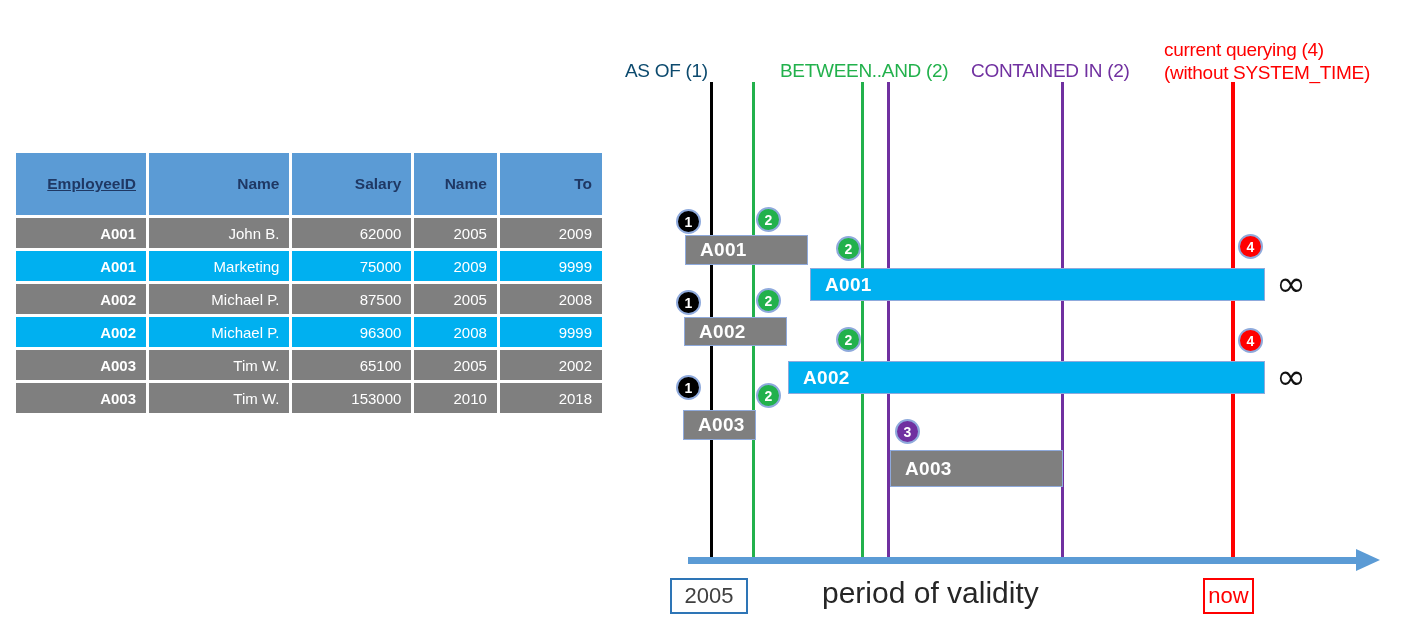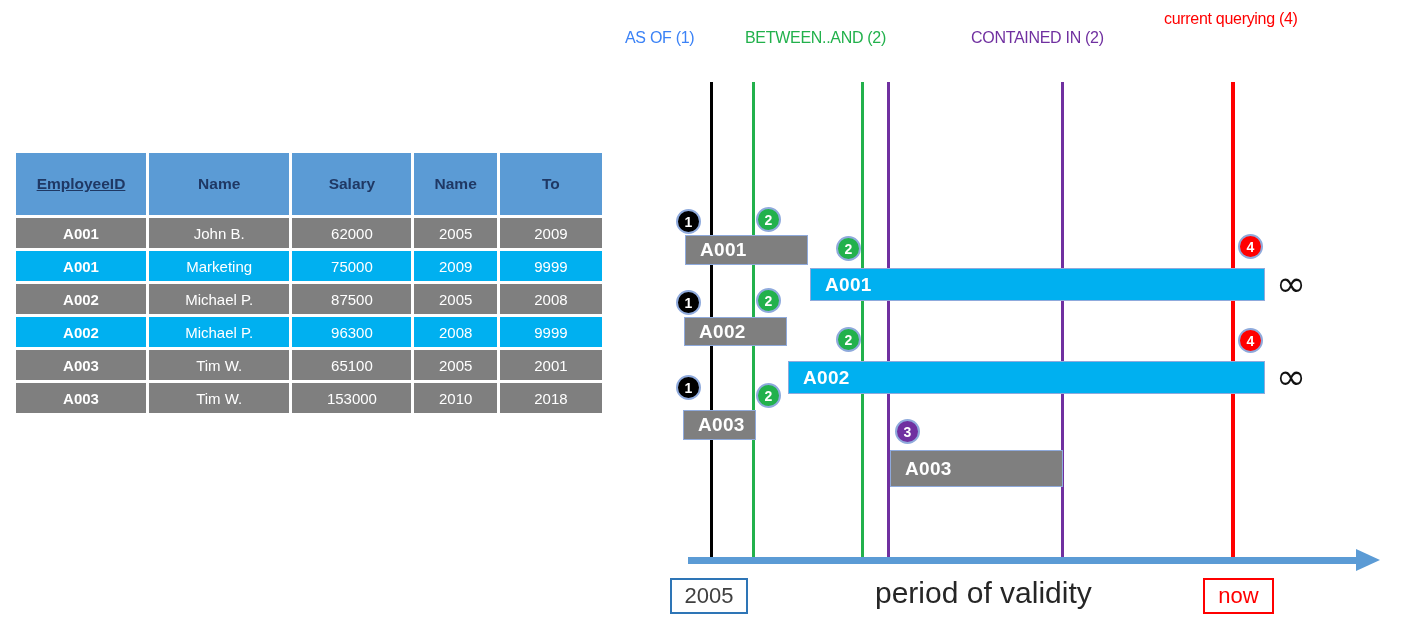--- a/index.html
+++ b/index.html
@@ -6,21 +6,21 @@
   body{
     width:1428px;height:637px;background:#ffffff;
     font-family:"Liberation Sans", sans-serif;
     overflow:hidden;position:relative;
   }
   .stage{position:absolute;left:0;top:0;width:1428px;height:637px;}
 
   
   .tbl{position:absolute;left:13px;top:150px;width:592px;border-collapse:separate;border-spacing:3px 3px;}
   .tbl td,.tbl th{
-    padding:0 10px;height:30px;font-size:15px;text-align:center;vertical-align:middle;
+    padding:0 10px;height:30px;font-size:15px;text-align:right;vertical-align:middle;
     color:#ffffff;font-weight:bold;white-space:nowrap;
   }
   .tbl th{background:#5b9bd5;color:#1f3864;height:62px;vertical-align:middle;font-size:15.5px;}
   .tbl th.underlined span{text-decoration:underline;}
   .tbl tr.grey td{background:#7f7f7f;}
   .tbl tr.cyan td{background:#00b0f0;}
   .tbl td.name,.tbl td.sal,.tbl td.fr,.tbl td.to{font-weight:normal;}
   .c-id{width:120px;}
   .c-name{width:145px;}
   .c-sal{width:122px;}
@@ -29,23 +29,23 @@
 
   
   .diagram{position:absolute;left:0;top:0;width:1428px;height:637px;}
 
   .vline{position:absolute;width:3px;top:82px;height:478px;}
   .vline.black{background:#000000;}
   .vline.green{background:#22b14c;}
   .vline.purple{background:#7030a0;}
   .vline.red{background:#ff0000;width:4px;}
 
-  .hdr{position:absolute;font-size:16px;white-space:nowrap;letter-spacing:-0.3px;}
-  .hdr.k1{color:#3b82f6;left:625px;top:29px;}
-  .hdr.k2{color:#22b14c;left:745px;top:29px;}
+  .hdr{position:absolute;font-size:19px;white-space:nowrap;letter-spacing:-0.3px;margin-top:31px;}
+  .hdr.k1{color:#0c4a6e;left:625px;top:29px;}
+  .hdr.k2{color:#22b14c;left:780px;top:29px;}
   .hdr.k3{color:#7030a0;left:971px;top:29px;}
   .hdr.k4{color:#ff0000;left:1164px;top:7px;line-height:23px;}
 
   .bar{position:absolute;display:flex;align-items:center;box-sizing:border-box;}
   .bar span{font-size:19px;font-weight:bold;color:#ffffff;padding-left:14px;letter-spacing:0.3px;}
   .bar.grey{background:#7f7f7f;border:1px solid #8faadc;}
   .bar.cyan{background:#00b0f0;border:1px solid #8faadc;}
 
   .marker{
     position:absolute;width:25px;height:25px;border-radius:50%;
@@ -61,23 +61,23 @@
   .inf{position:absolute;font-size:36px;line-height:1;color:#111111;font-family:"DejaVu Sans",sans-serif;}
 
   .axis{position:absolute;left:688px;top:554px;width:700px;height:10px;}
   .axis .shaft{position:absolute;left:0;top:3px;width:672px;height:7px;background:#5b9bd5;}
   .axis .head{position:absolute;left:668px;top:-5px;width:0;height:0;
     border-top:11px solid transparent;border-bottom:11px solid transparent;border-left:24px solid #5b9bd5;}
 
   .tagbox{position:absolute;display:flex;align-items:center;justify-content:center;
     font-size:22px;background:#ffffff;box-sizing:border-box;}
   .tagbox.start{left:670px;top:578px;width:78px;height:36px;border:2px solid #2e75b6;color:#404040;}
-  .tagbox.now{left:1203px;top:578px;width:71px;height:36px;border:2px solid #ff0000;color:#ff0000;}
-
-  .axis-title{position:absolute;left:875px;top:576px;font-size:30px;color:#262626;white-space:nowrap;}
+  .tagbox.now{left:1203px;top:578px;width:51px;height:36px;border:2px solid #ff0000;color:#ff0000;}
+
+  .axis-title{position:absolute;left:822px;top:576px;font-size:30px;color:#262626;white-space:nowrap;}
 </style>
 </head>
 <body>
 
 <div class="stage">
 
   <table class="tbl">
     <thead>
       <tr>
         <th class="c-id underlined"><span>EmployeeID</span></th>
@@ -114,39 +114,40 @@
         <td class="name">Michael P.</td>
         <td class="sal">96300</td>
         <td class="fr">2008</td>
         <td class="to">9999</td>
       </tr>
       <tr class="grey">
         <td>A003</td>
         <td class="name">Tim W.</td>
         <td class="sal">65100</td>
         <td class="fr">2005</td>
-        <td class="to">2001</td>
+        <td class="to">2002</td>
       </tr>
       <tr class="grey">
         <td>A003</td>
         <td class="name">Tim W.</td>
         <td class="sal">153000</td>
         <td class="fr">2010</td>
         <td class="to">2018</td>
       </tr>
     </tbody>
   </table>
 
   <div class="diagram">
 
     <div class="hdr k1">AS OF (1)</div>
     <div class="hdr k2">BETWEEN..AND (2)</div>
     <div class="hdr k3">CONTAINED IN (2)</div>
     <div class="hdr k4">
       <div>current querying (4)</div>
+      <div>(without SYSTEM_TIME)</div>
     </div>
 
     <div class="vline black" style="left:710px;"></div>
     <div class="vline green" style="left:752px;"></div>
     <div class="vline green" style="left:861px;"></div>
     <div class="vline purple" style="left:887px;"></div>
     <div class="vline purple" style="left:1061px;"></div>
     <div class="vline red" style="left:1231px;"></div>
 
     <div class="marker m1" style="left:676px;top:209px;">1</div>

